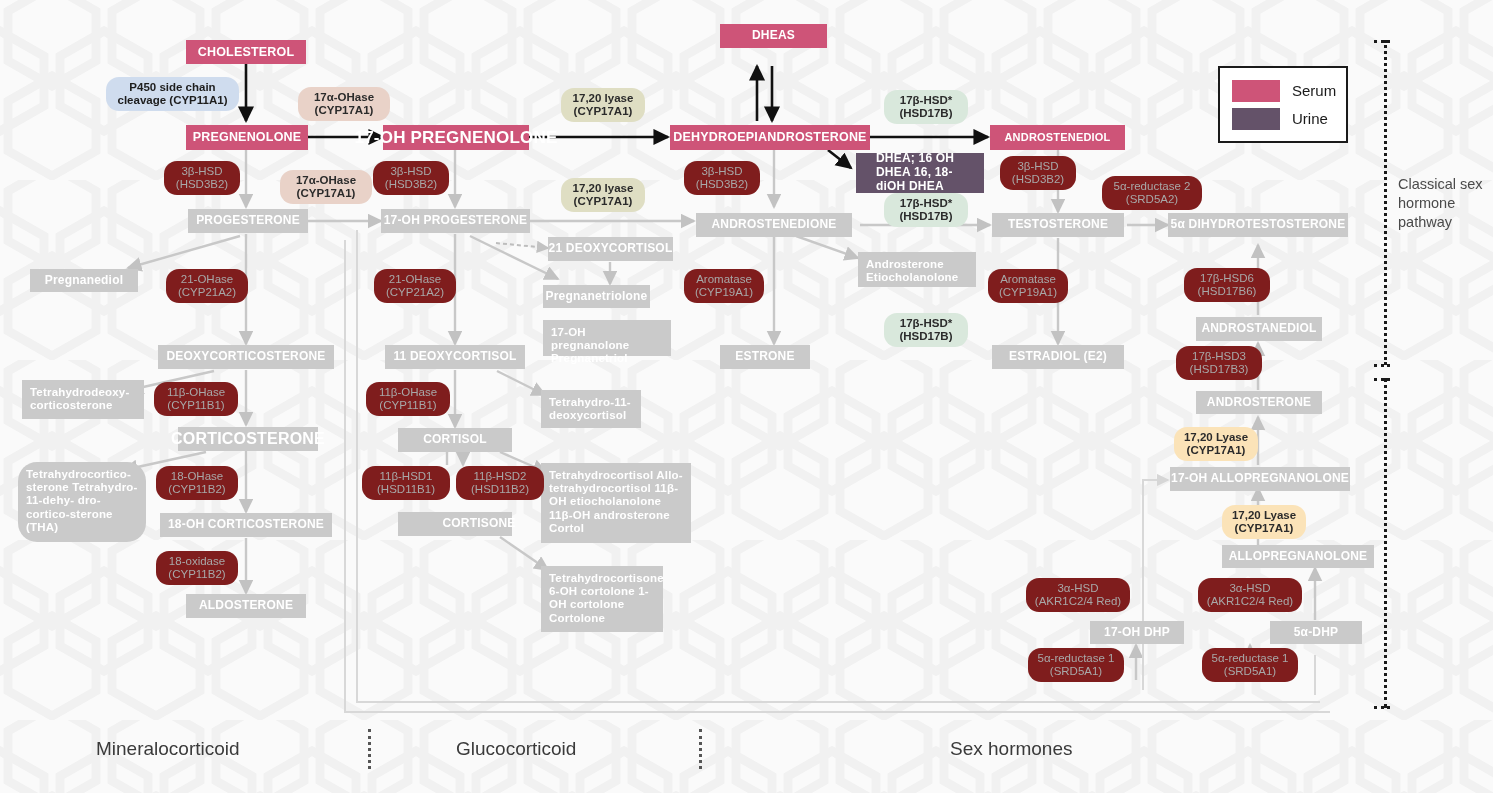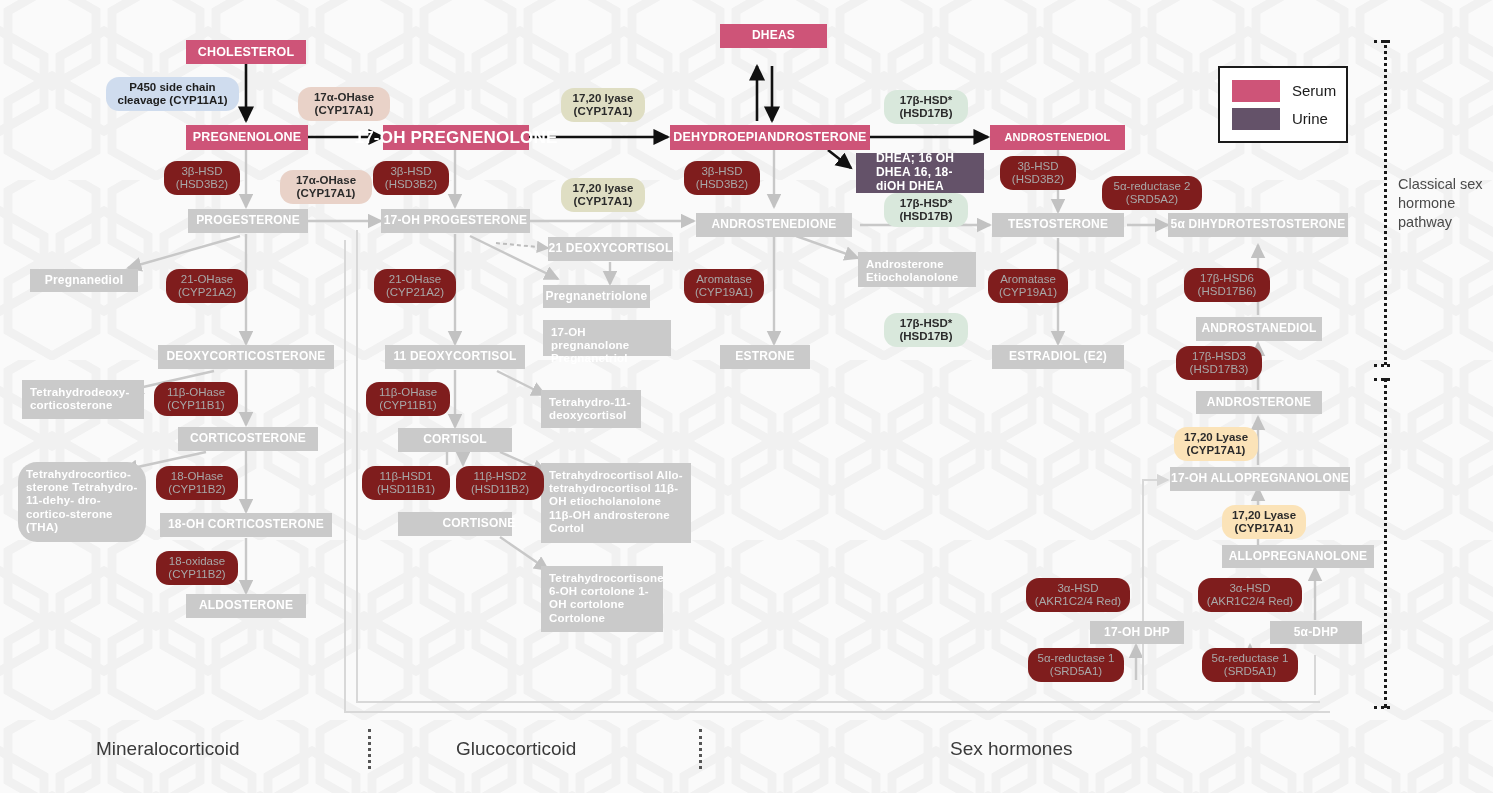--- a/index.html
+++ b/index.html
@@ -200,21 +200,21 @@
 
   <div class="node grey" style="left:1196px;top:317px;width:126px;height:24px;font-size:12px;">ANDROSTANEDIOL</div>
 
   <div class="node grey" style="left:1196px;top:391px;width:126px;height:23px;font-size:12px;">ANDROSTERONE</div>
 
   <div class="node grey" style="left:158px;top:345px;width:176px;height:24px;font-size:12px;">DEOXYCORTICOSTERONE</div>
 
   <div class="node grey multiline" style="left:22px;top:380px;width:122px;height:39px;font-size:11.5px;">Tetrahydrodeoxy-
 corticosterone</div>
 
-  <div class="node grey" style="left:178px;top:427px;width:140px;height:24px;font-size:12px;">CORTICOSTERONE</div>
+  <div class="node grey" style="left:178px;top:427px;width:140px;height:24px;font-size:16px;">CORTICOSTERONE</div>
 
   <div class="node grey multiline" style="left:18px;top:462px;width:128px;height:80px;font-size:11.5px;border-radius:19px;">Tetrahydrocortico-
 sterone
 Tetrahydro-11-dehy-
 dro-cortico-sterone
 (THA)</div>
 
   <div class="node grey" style="left:160px;top:513px;width:172px;height:24px;font-size:12px;">18-OH CORTICOSTERONE</div>
 
   <div class="node grey" style="left:186px;top:594px;width:120px;height:24px;font-size:12px;">ALDOSTERONE</div>

